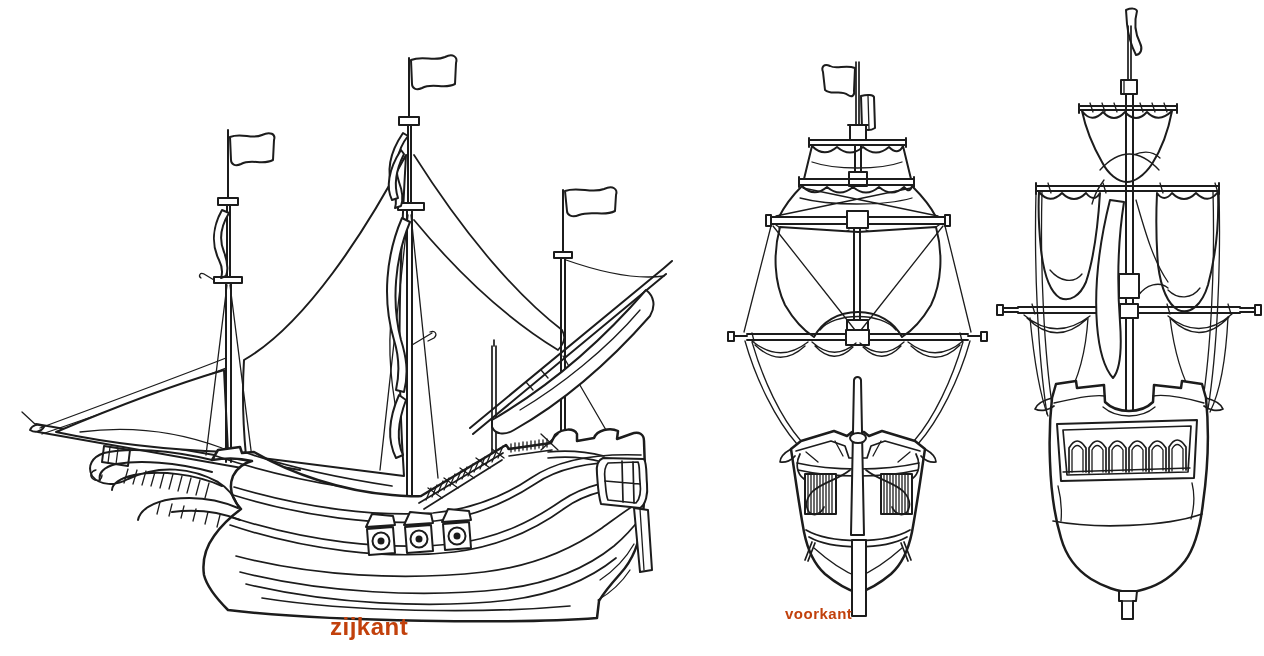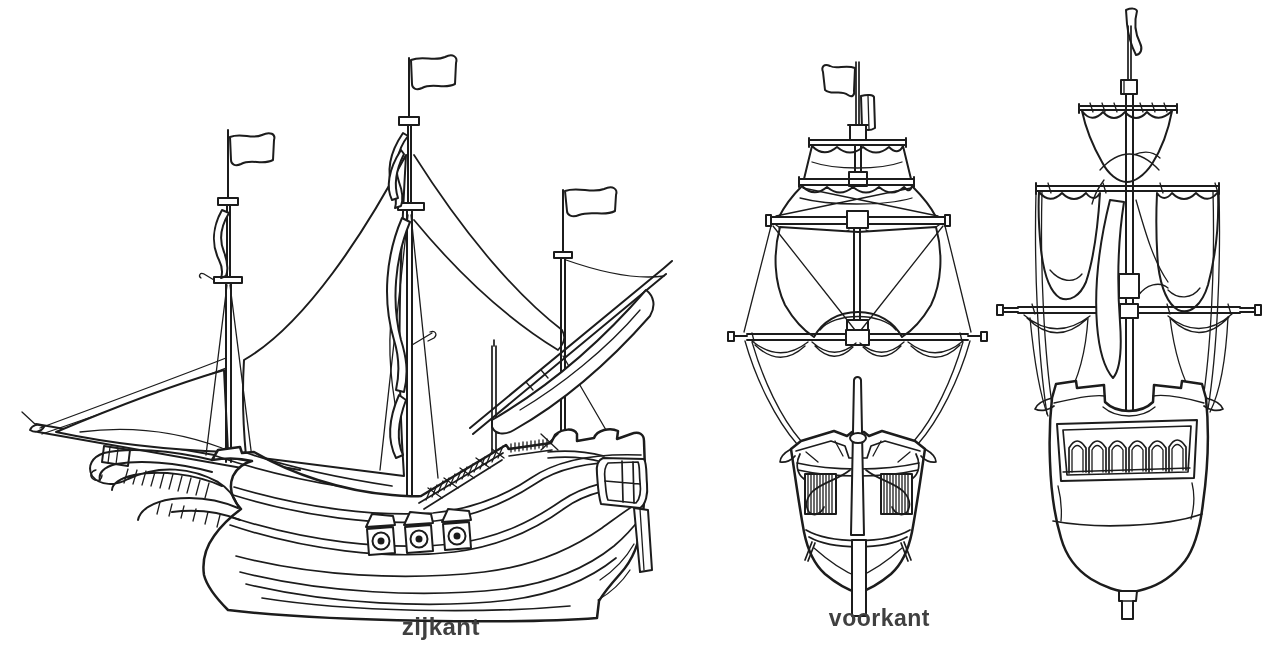--- a/index.html
+++ b/index.html
@@ -5,23 +5,23 @@
   html,body{margin:0;padding:0;background:#ffffff;}
   .canvas{position:relative;width:1264px;height:656px;background:#ffffff;overflow:hidden;
           font-family:"Liberation Sans",sans-serif;}
   .canvas svg{position:absolute;left:0;top:0;}
   .ln{fill:none;stroke:#1c1c1c;stroke-width:2;stroke-linecap:round;stroke-linejoin:round;}
   .t1{stroke-width:1.3;}
   .t2{stroke-width:1.7;}
   .fw{fill:#ffffff;stroke:#1c1c1c;stroke-width:2;stroke-linecap:round;stroke-linejoin:round;}
   .fw3{fill:#ffffff;stroke:#1c1c1c;stroke-width:2.5;stroke-linejoin:round;}
   .fb{fill:#1c1c1c;stroke:none;}
-  .caption{position:absolute;font-weight:700;color:#404040;text-align:right;letter-spacing:.5px;}
+  .caption{position:absolute;font-weight:700;color:#c2410c;text-align:left;letter-spacing:.5px;}
   .cap-side{left:330px;top:613px;width:150px;font-size:24px;}
-  .cap-front{left:785px;top:605px;width:145px;font-size:23px;}
+  .cap-front{left:785px;top:605px;width:145px;font-size:15px;}
   .cap-back{left:1048px;top:619px;width:145px;font-size:23px;}
 </style>
 </head>
 <body>
 
 <div class="canvas">
   <svg width="1264" height="656" viewBox="0 0 1264 656">
 
     <g>
 

